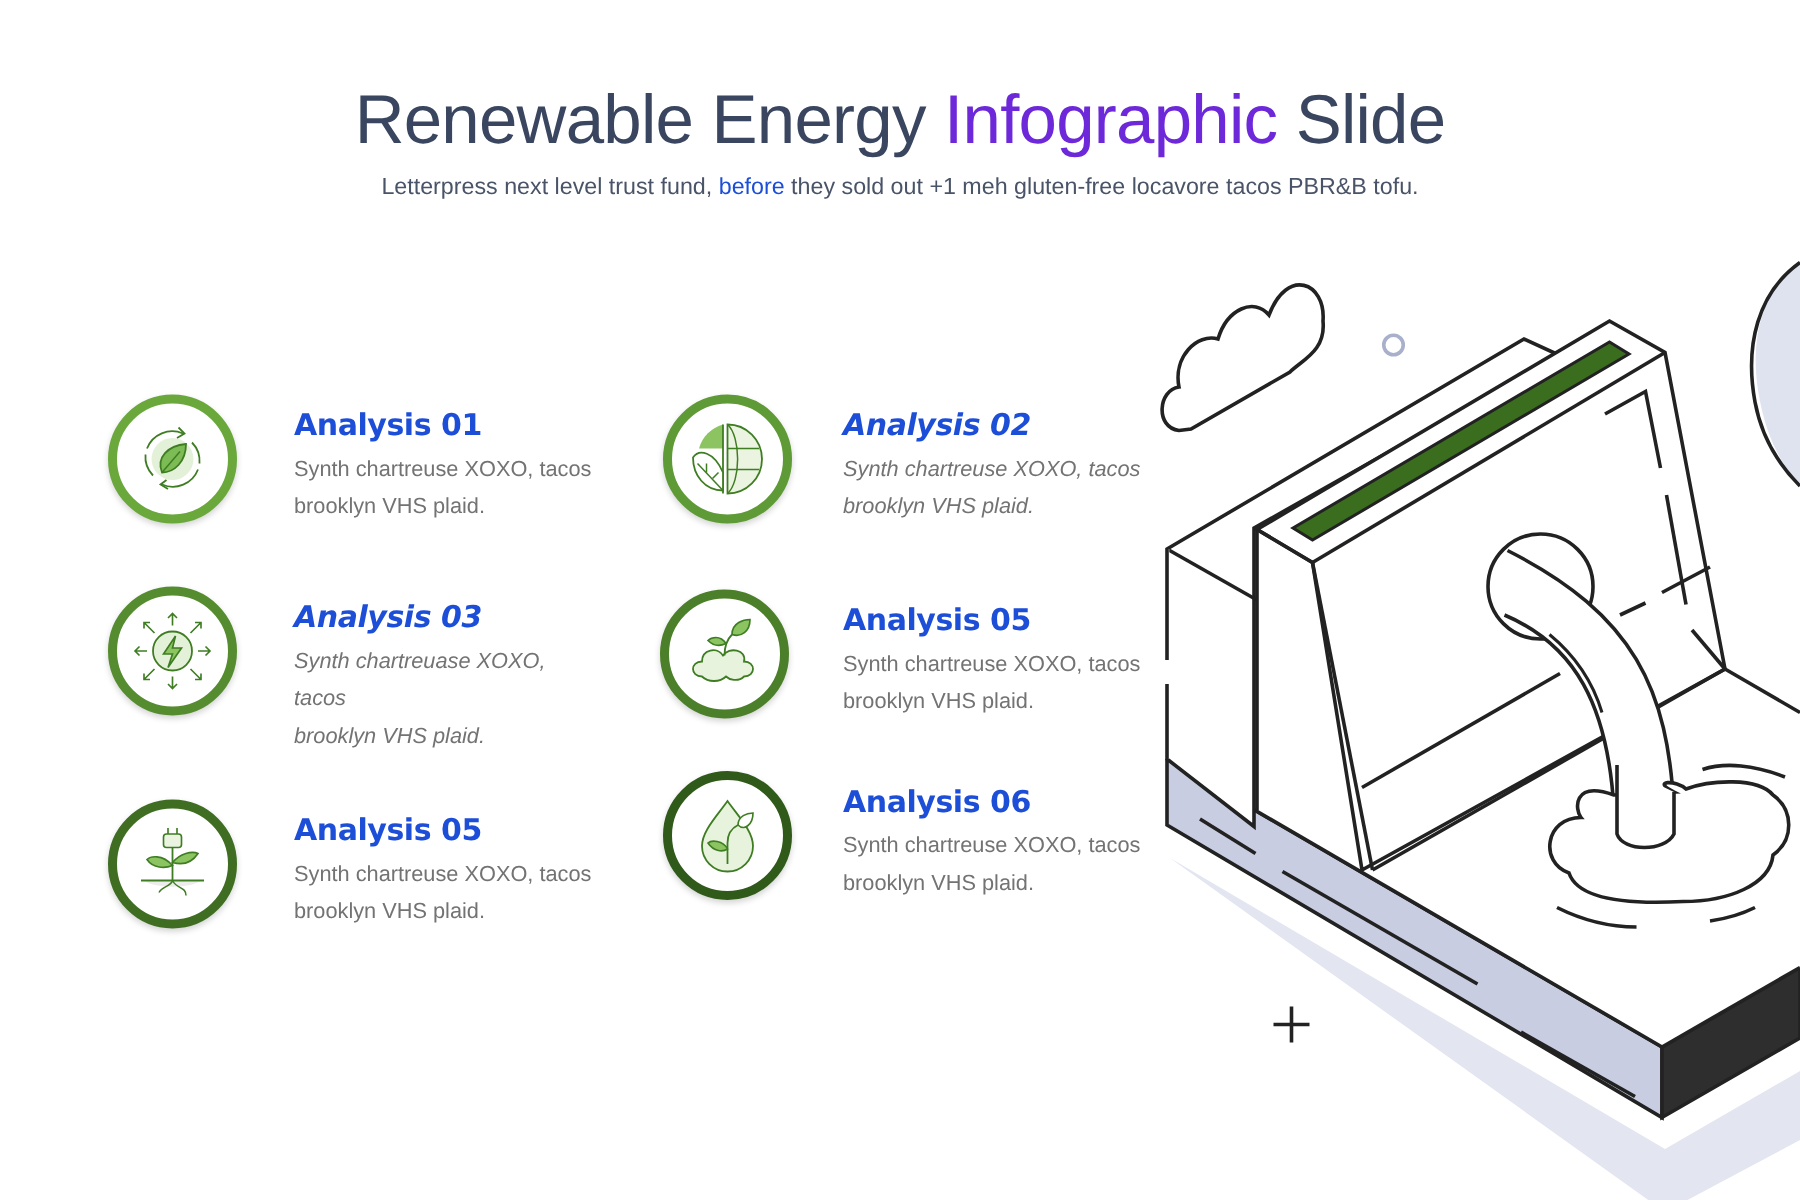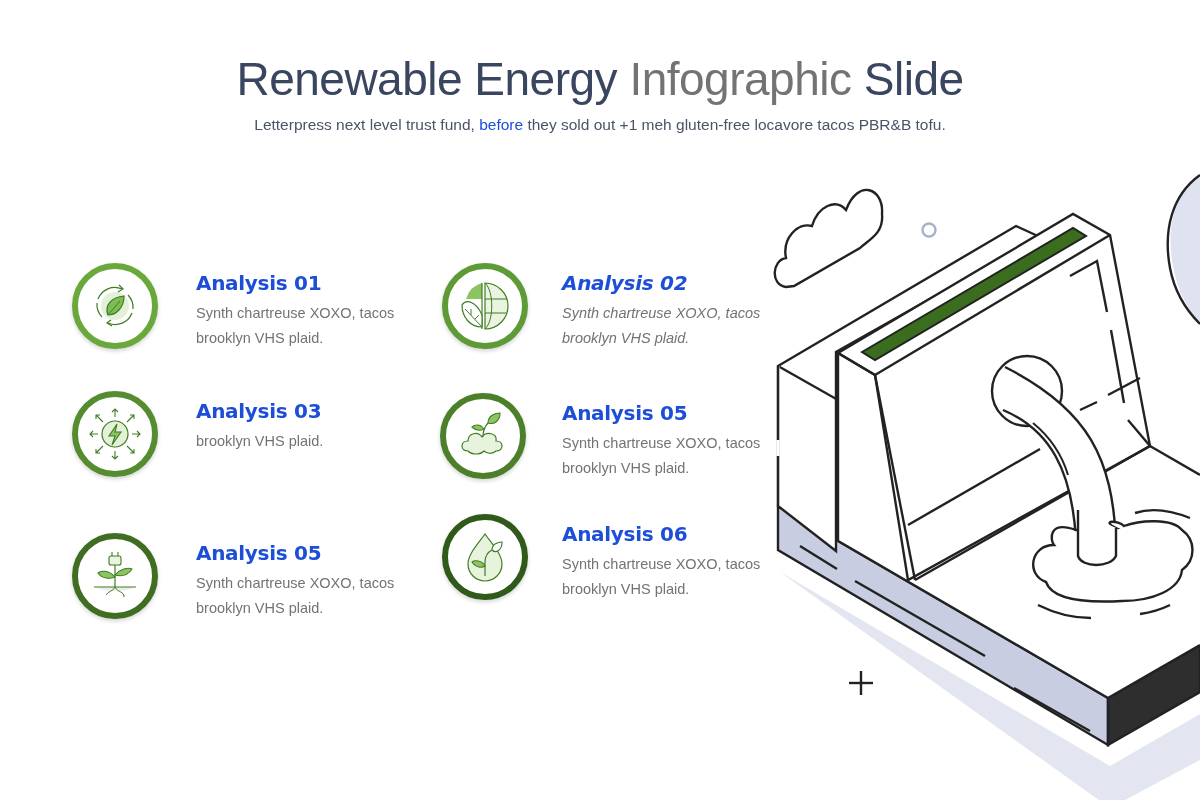--- a/index.html
+++ b/index.html
@@ -1,21 +1,21 @@
 <!DOCTYPE html>
 <html><head>
 <meta charset="utf-8">
 <style>
   html, body { margin:0; padding:0; }
   body { width:1200px; height:800px; background:#ffffff; position:relative; overflow:hidden;
          font-family:"Liberation Sans", sans-serif; }
   .title { position:absolute; left:0; width:1420px; top:52px; text-align:center;
            font-size:46px; color:#3a4660; font-weight:normal; letter-spacing:-0.5px;
            font-family:"Liberation Sans", sans-serif; }
-  .title .accent { color:#737373; }
+  .title .accent { color:#6d28d9; }
   .subtitle { position:absolute; left:0; width:1420px; top:116px; text-align:center;
               font-size:15.5px; color:#4a5468; }
   .subtitle .accent { color:#1d4ed8; }
   .card { position:absolute; width:340px; height:110px; }
   .circle { position:absolute; left:8px; top:8px; width:86px; height:86px; border-radius:50%;
             background:#fff; box-shadow:0 2px 4px rgba(0,0,0,0.18); box-sizing:border-box; }
   .circle svg { position:absolute; left:0; top:0; width:100%; height:100%; }
   .card-title { position:absolute; left:132px; top:16px; font-size:20px; font-weight:bold;
                 color:#1d4ed8; font-family:"DejaVu Sans", sans-serif; letter-spacing:-0.3px; }
   .card-desc { position:absolute; left:132px; top:46px; font-size:14.5px; line-height:25px;
@@ -67,39 +67,40 @@
       <path d="M23 46 L23 40 M27 50 L31 46" stroke="#3f7d23" stroke-width="1"></path>
     </svg>
   </div>
   <div class="card-title">Analysis 02</div>
   <div class="card-desc">
     <div>Synth chartreuse XOXO, tacos</div>
     <div>brooklyn VHS plaid.</div>
   </div>
 </div>
 
-<div class="card" style="left:64px; top:383px;">
+<div class="card" style="left:64px; top:383px;font-style:italic;">
   <div class="circle" style="border:6px solid #558c2f;">
     <svg viewBox="0 0 74 74">
       <circle cx="37" cy="37" r="13" fill="#e4f1d9" stroke="#3f7d23" stroke-width="1.2"></circle>
       <path d="M39 27 L31 39 L37 39 L34 48 L43 35 L37 35 Z" fill="#8cc462" stroke="#3f7d23" stroke-width="1.1"></path>
       <g stroke="#3f7d23" stroke-width="1.1" fill="none">
         <path d="M37 20 L37 12 M34 15 L37 12 L40 15"></path>
         <path d="M37 54 L37 62 M34 59 L37 62 L40 59"></path>
         <path d="M20 37 L12 37 M15 34 L12 37 L15 40"></path>
         <path d="M54 37 L62 37 M59 34 L62 37 L59 40"></path>
         <path d="M25 25 L18 18 M18 22 L18 18 L22 18"></path>
         <path d="M49 25 L56 18 M52 18 L56 18 L56 22"></path>
         <path d="M25 49 L18 56 M18 52 L18 56 L22 56"></path>
         <path d="M49 49 L56 56 M56 52 L56 56 L52 56"></path>
       </g>
     </svg>
   </div>
   <div class="card-title">Analysis 03</div>
   <div class="card-desc">
+    <div>Synth chartreuase XOXO, tacos</div>
     <div>brooklyn VHS plaid.</div>
   </div>
 </div>
 
 <div class="card" style="left:430px; top:385px;">
   <div class="circle" style="left:10px; border:6px solid #4c7f2a;">
     <svg viewBox="0 0 74 74">
       <path d="M22 52 C14 52 14 42 22 42 C22 34 32 32 36 38 C40 32 52 34 50 42 C58 42 58 52 50 52 C46 56 40 54 38 52 C34 56 26 56 22 52 Z" fill="#e8f3de" stroke="#3f7d23" stroke-width="1.2"></path>
       <path d="M37 38 C37 32 38 28 42 24" fill="none" stroke="#3f7d23" stroke-width="1.2"></path>
       <path d="M42 24 C42 16 50 14 54 14 C54 22 48 26 42 24 Z" fill="#8cc462" stroke="#3f7d23" stroke-width="1.1"></path>

